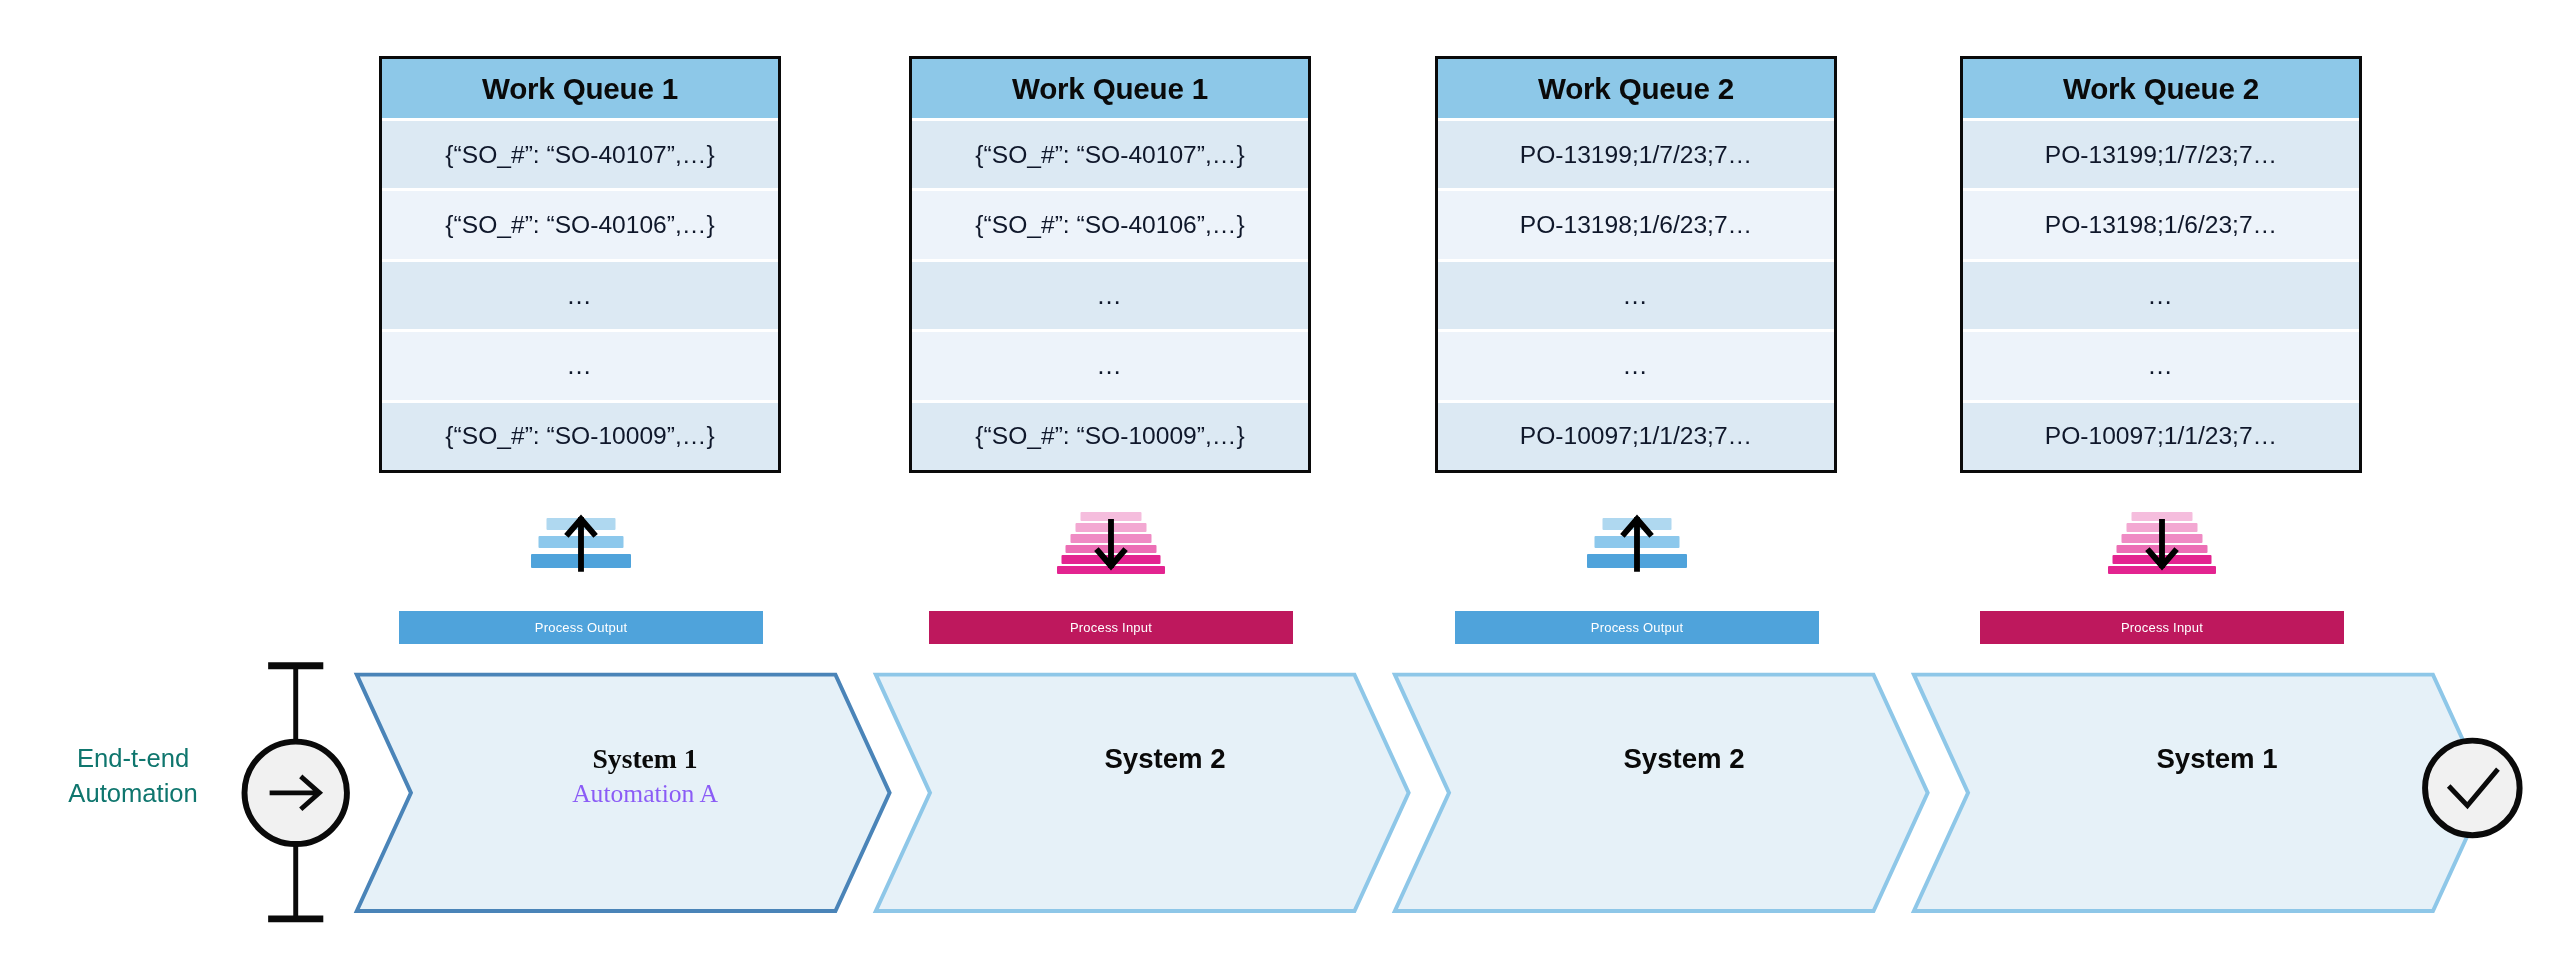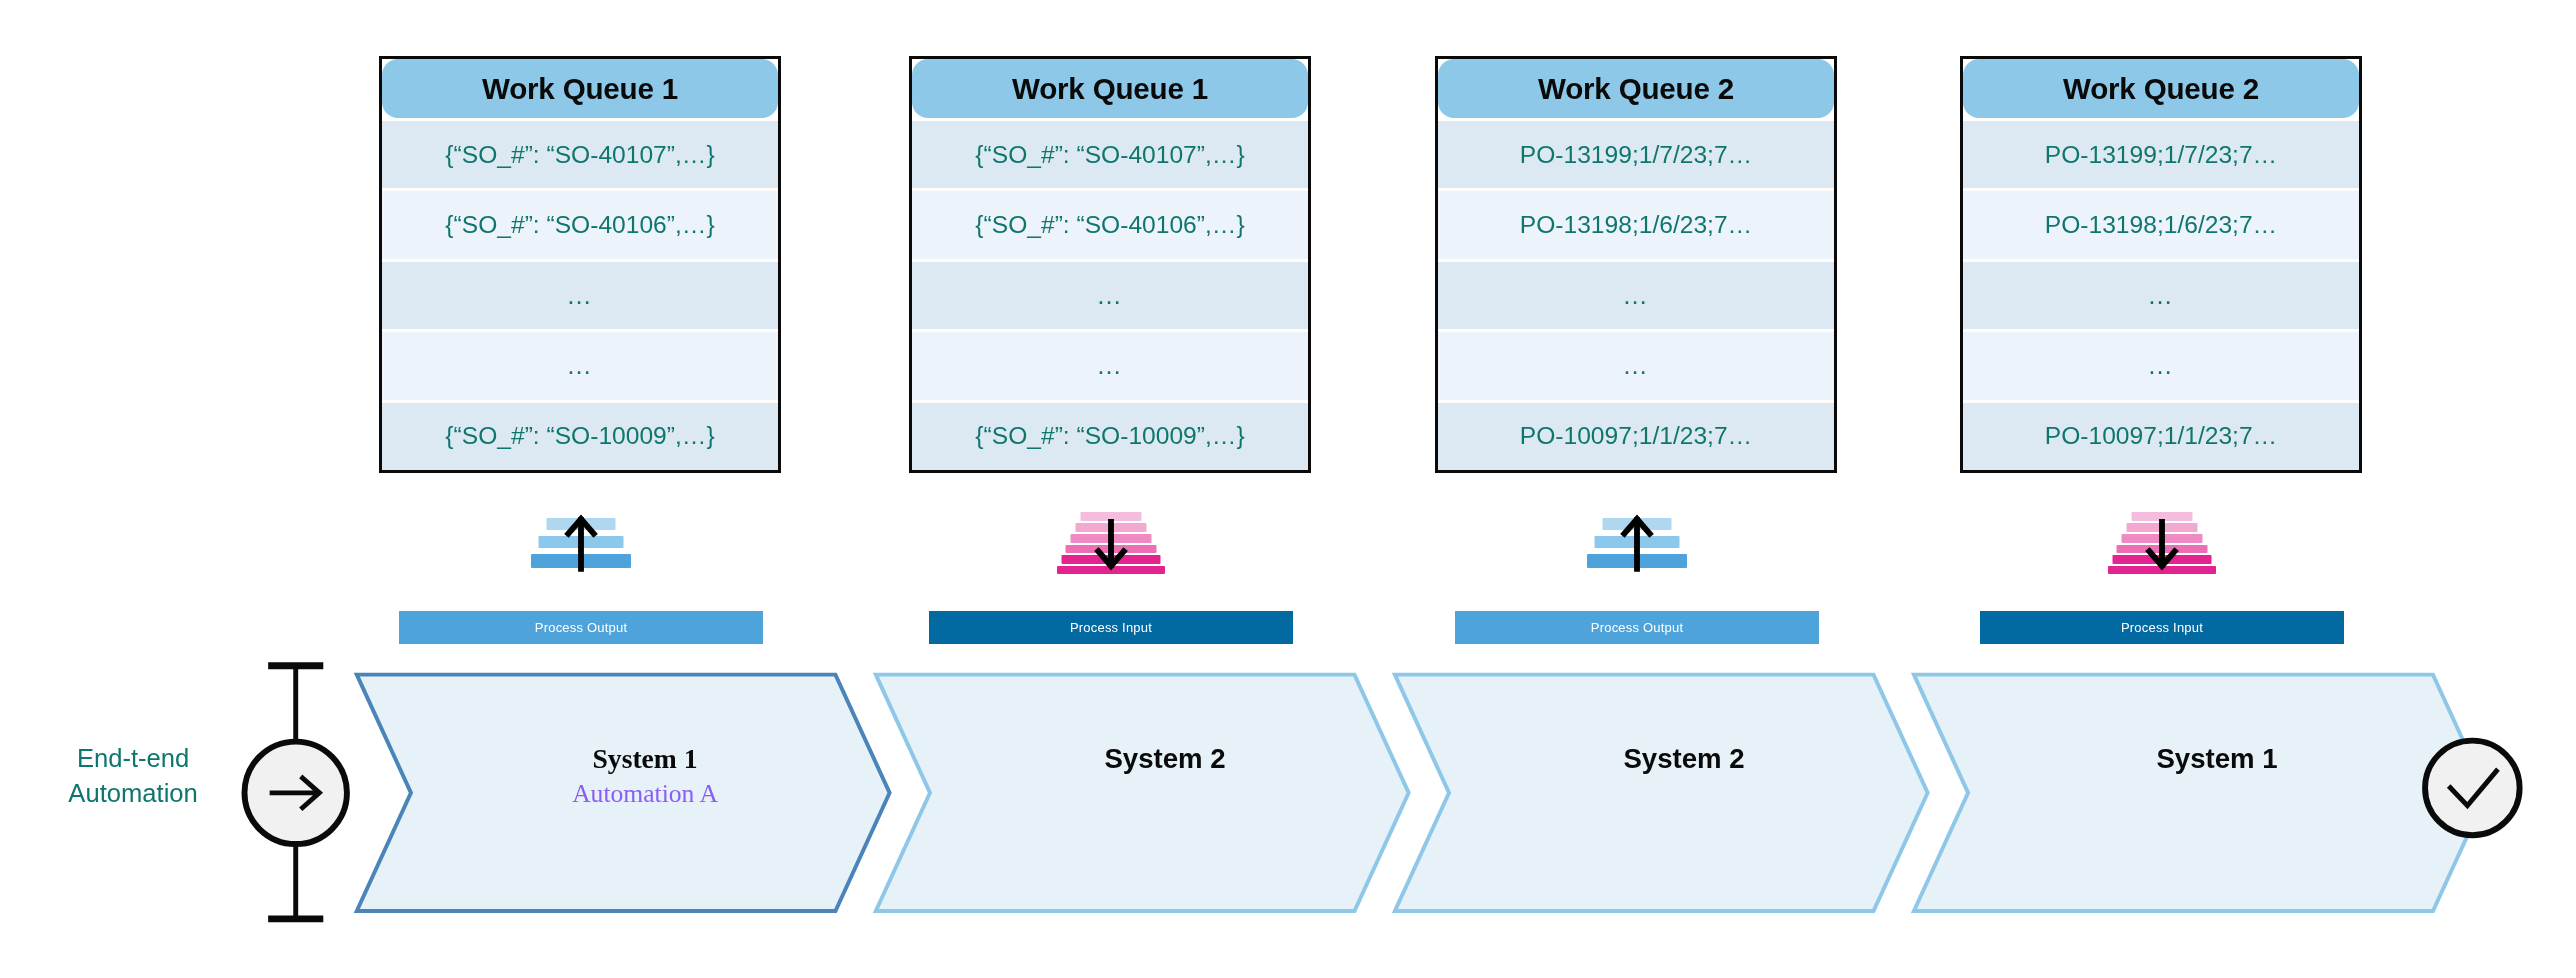--- a/index.html
+++ b/index.html
@@ -29,35 +29,34 @@
   .queue-header {
     height: 59px;
     background: #8DC8E8;
     display: flex;
     align-items: center;
     justify-content: center;
     font-size: 29.6px;
     font-weight: bold;
     letter-spacing: -0.2px;
     color: #0a0a0a;
-    border-radius: 16px;
   }
   .queue-rows {
     height: 352px;
     display: flex;
     flex-direction: column;
     background: #ffffff;
   }
   .queue-row {
     flex: 1 1 0;
     display: flex;
     align-items: center;
     justify-content: center;
     font-size: 24.6px;
-    color: #0f766e;
+    color: #0f172a;
     margin-top: 3px;
     white-space: nowrap;
   }
   .queue-row.odd  { background: #DCE9F3; }
   .queue-row.even { background: #EDF3FA; }
   .queue-row.ellipsis { font-size: 25.6px; letter-spacing: 2px; }
 
   
   .stack-icon {
     position: absolute;
@@ -87,21 +86,21 @@
     width: 364px;
     height: 33px;
     display: flex;
     align-items: center;
     justify-content: center;
     font-size: 13px;
     color: #ffffff;
     letter-spacing: 0.2px;
   }
   .process-label.out { background: #4FA3DB; }
-  .process-label.in  { background: #0369a1; }
+  .process-label.in  { background: #be185d; }
 
   
   .flow-svg {
     position: absolute;
     left: 0;
     top: 0;
     width: 2576px;
     height: 978px;
     pointer-events: none;
   }

